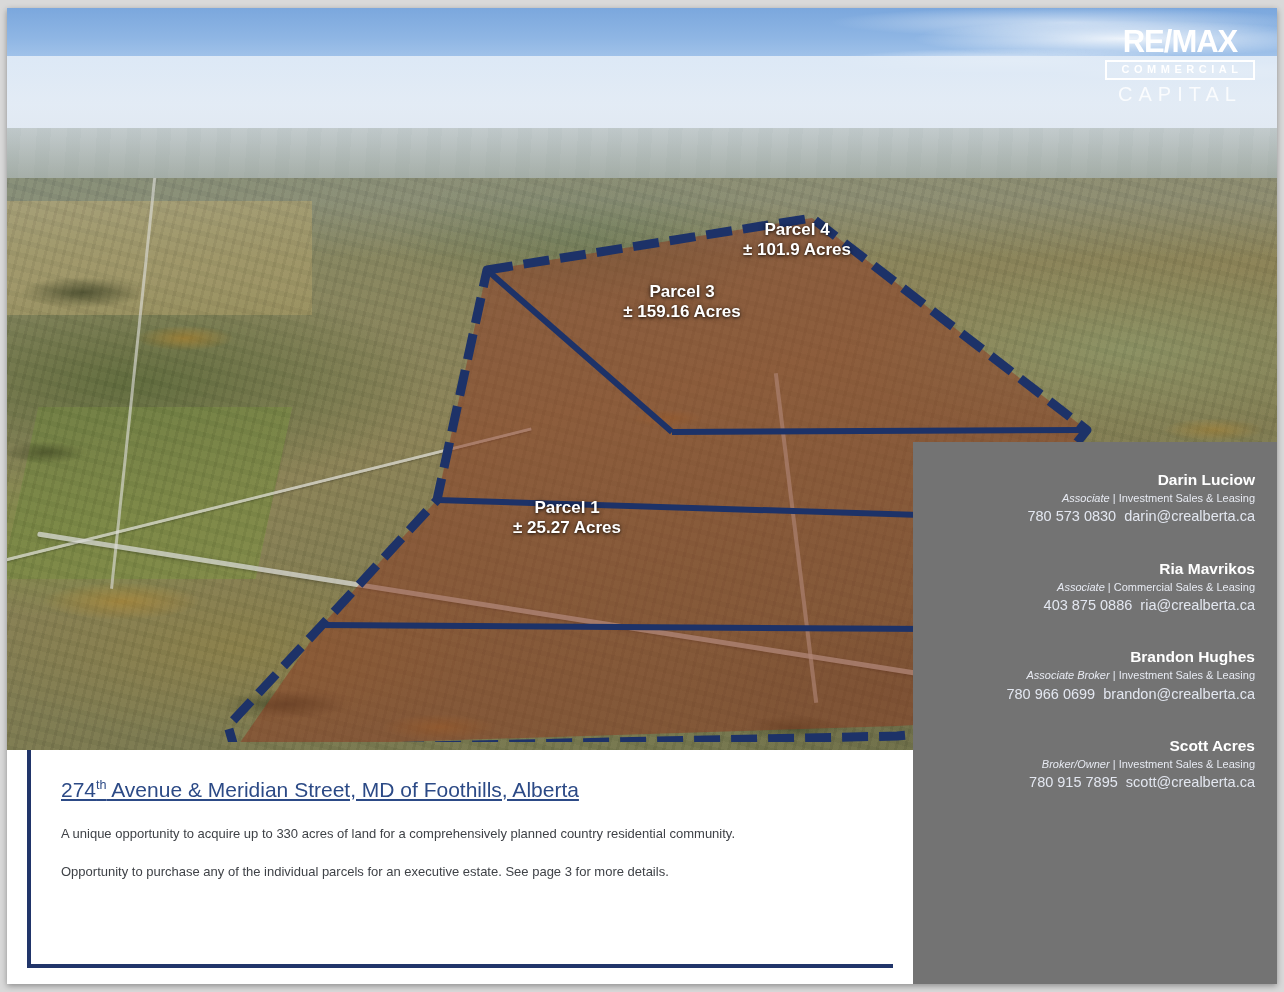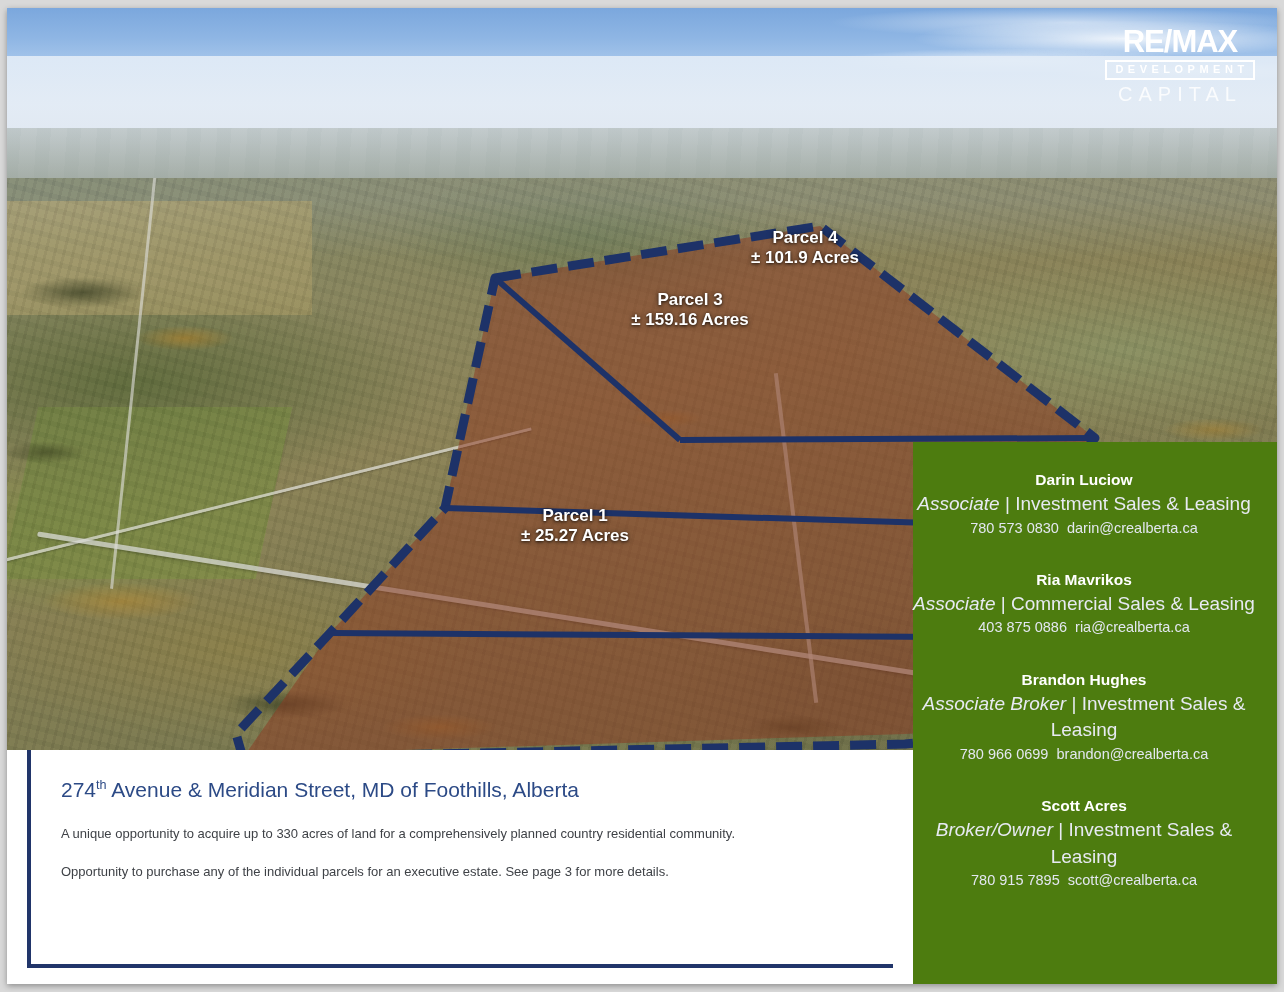--- a/index.html
+++ b/index.html
@@ -87,58 +87,58 @@
   .roadb{position:absolute;left:2%;top:74%;width:70%;height:5px;background:rgba(215,216,212,.75);
      transform:rotate(9deg);border-radius:2px;box-shadow:0 1px 3px rgba(0,0,0,.3);}
   .roadc{position:absolute;left:62%;top:34%;width:4px;height:58%;background:rgba(216,216,210,.62);
      transform:rotate(-7deg);}
   .fieldgreen{position:absolute;left:1%;top:40%;width:20%;height:30%;
      background:linear-gradient(160deg,#6f8042,#7e8c45);opacity:.85;transform:skewX(-12deg);}
   .fieldtan{position:absolute;left:0%;top:4%;width:24%;height:20%;
      background:linear-gradient(170deg,#b3a678,#a39763);opacity:.7;}
 
   
-  .parcels{position:absolute;left:0;top:170px;width:1020px;height:572px;margin-left:8px;}
+  .parcels{position:absolute;left:0;top:162px;width:1020px;height:572px;}
   .parcels svg{display:block;}
   .plabel{position:absolute;color:#ffffff;font-weight:bold;text-align:center;
           text-shadow:0 1px 3px rgba(0,0,0,.75),0 0 6px rgba(0,0,0,.4);line-height:1.18;
           font-size:17px;white-space:nowrap;}
 
   
   .contacts{position:absolute;left:906px;top:434px;width:364px;height:542px;
-            background:#4d7c0f;color:#ffffff;padding:28px 22px 0 0;box-sizing:border-box;text-align:center;}
+            background:#737373;color:#ffffff;padding:28px 22px 0 0;box-sizing:border-box;text-align:right;}
   .cblock{margin-bottom:32px;}
   .cname{font-size:15.5px;font-weight:bold;line-height:1.35;}
-  .crole{font-size:19px;line-height:1.4;color:#e7eaf2;}
+  .crole{font-size:11px;line-height:1.4;color:#e7eaf2;}
   .crole i{font-style:italic;}
   .cinfo{font-size:14.5px;line-height:1.4;color:#e3e7f0;}
 
   
   .bottom{position:absolute;left:20px;top:742px;width:866px;height:218px;
           border-left:4px solid #21356a;border-bottom:4px solid #21356a;box-sizing:border-box;
           padding:28px 26px 0 30px;}
-  .addr{font-size:21px;color:#2c4a86;margin:0 0 22px 0;font-weight:400;}
+  .addr{font-size:21px;color:#2c4a86;margin:0 0 22px 0;font-weight:400;text-decoration:underline;}
   .addr sup{font-size:.6em;vertical-align:super;}
   .para{font-size:13px;color:#3f4247;line-height:1.5;margin:0 0 18px 0;}
 </style>
 </head>
 <body>
 
 <div class="page">
 
   <div class="header">
     <div class="sky"></div>
     <div class="cirrus"></div>
     <div class="horizonband"></div>
     <div class="fardetail"></div>
 
 
     <div class="logo">
       <div class="rm">RE/MAX</div>
-      <span class="cm">DEVELOPMENT</span>
+      <span class="cm">COMMERCIAL</span>
       <span class="cap">CAPITAL</span>
     </div>
   </div>
 
   <div class="photowide">
     <div class="ground"></div>
     <div class="fieldtan"></div>
     <div class="fieldgreen"></div>
     <div class="texture"></div>
     <div class="trees"></div>

